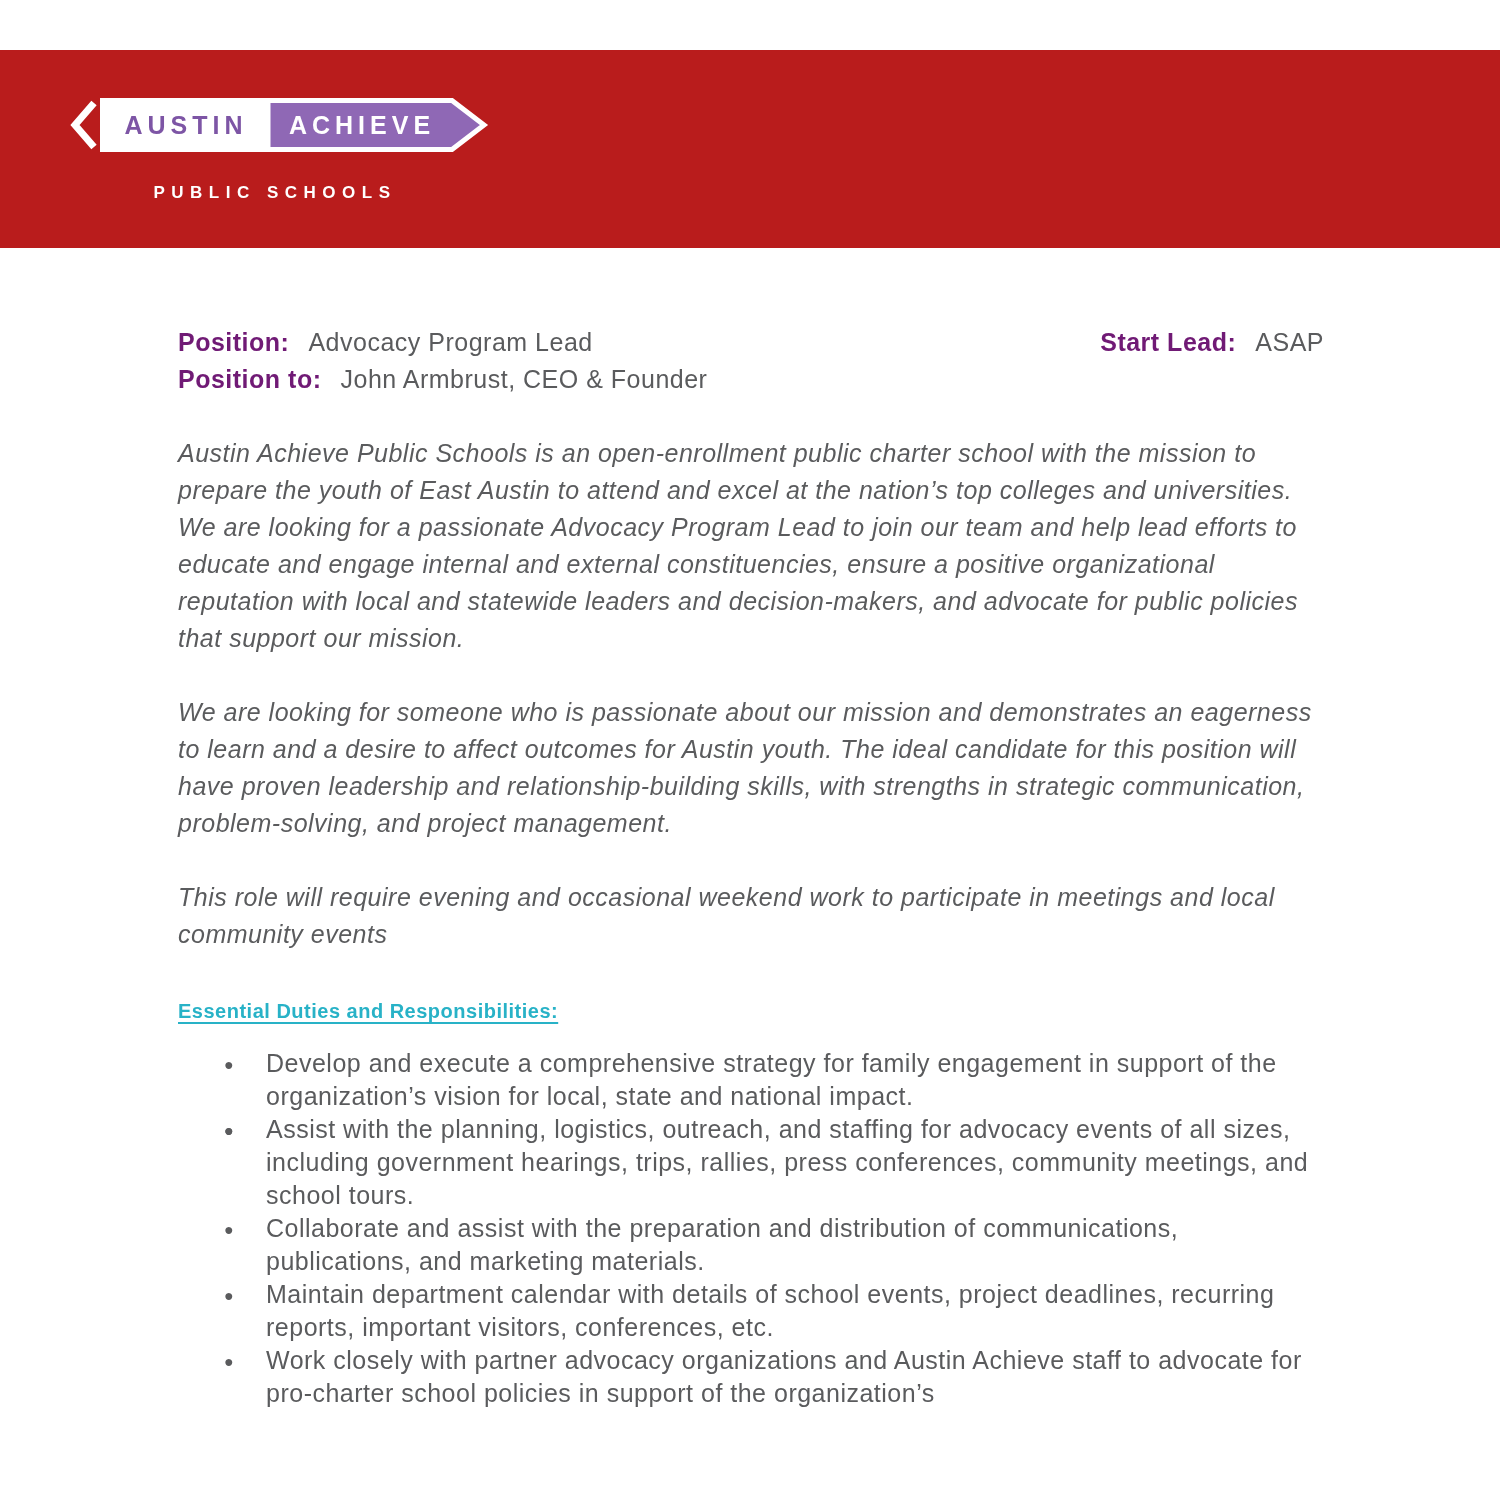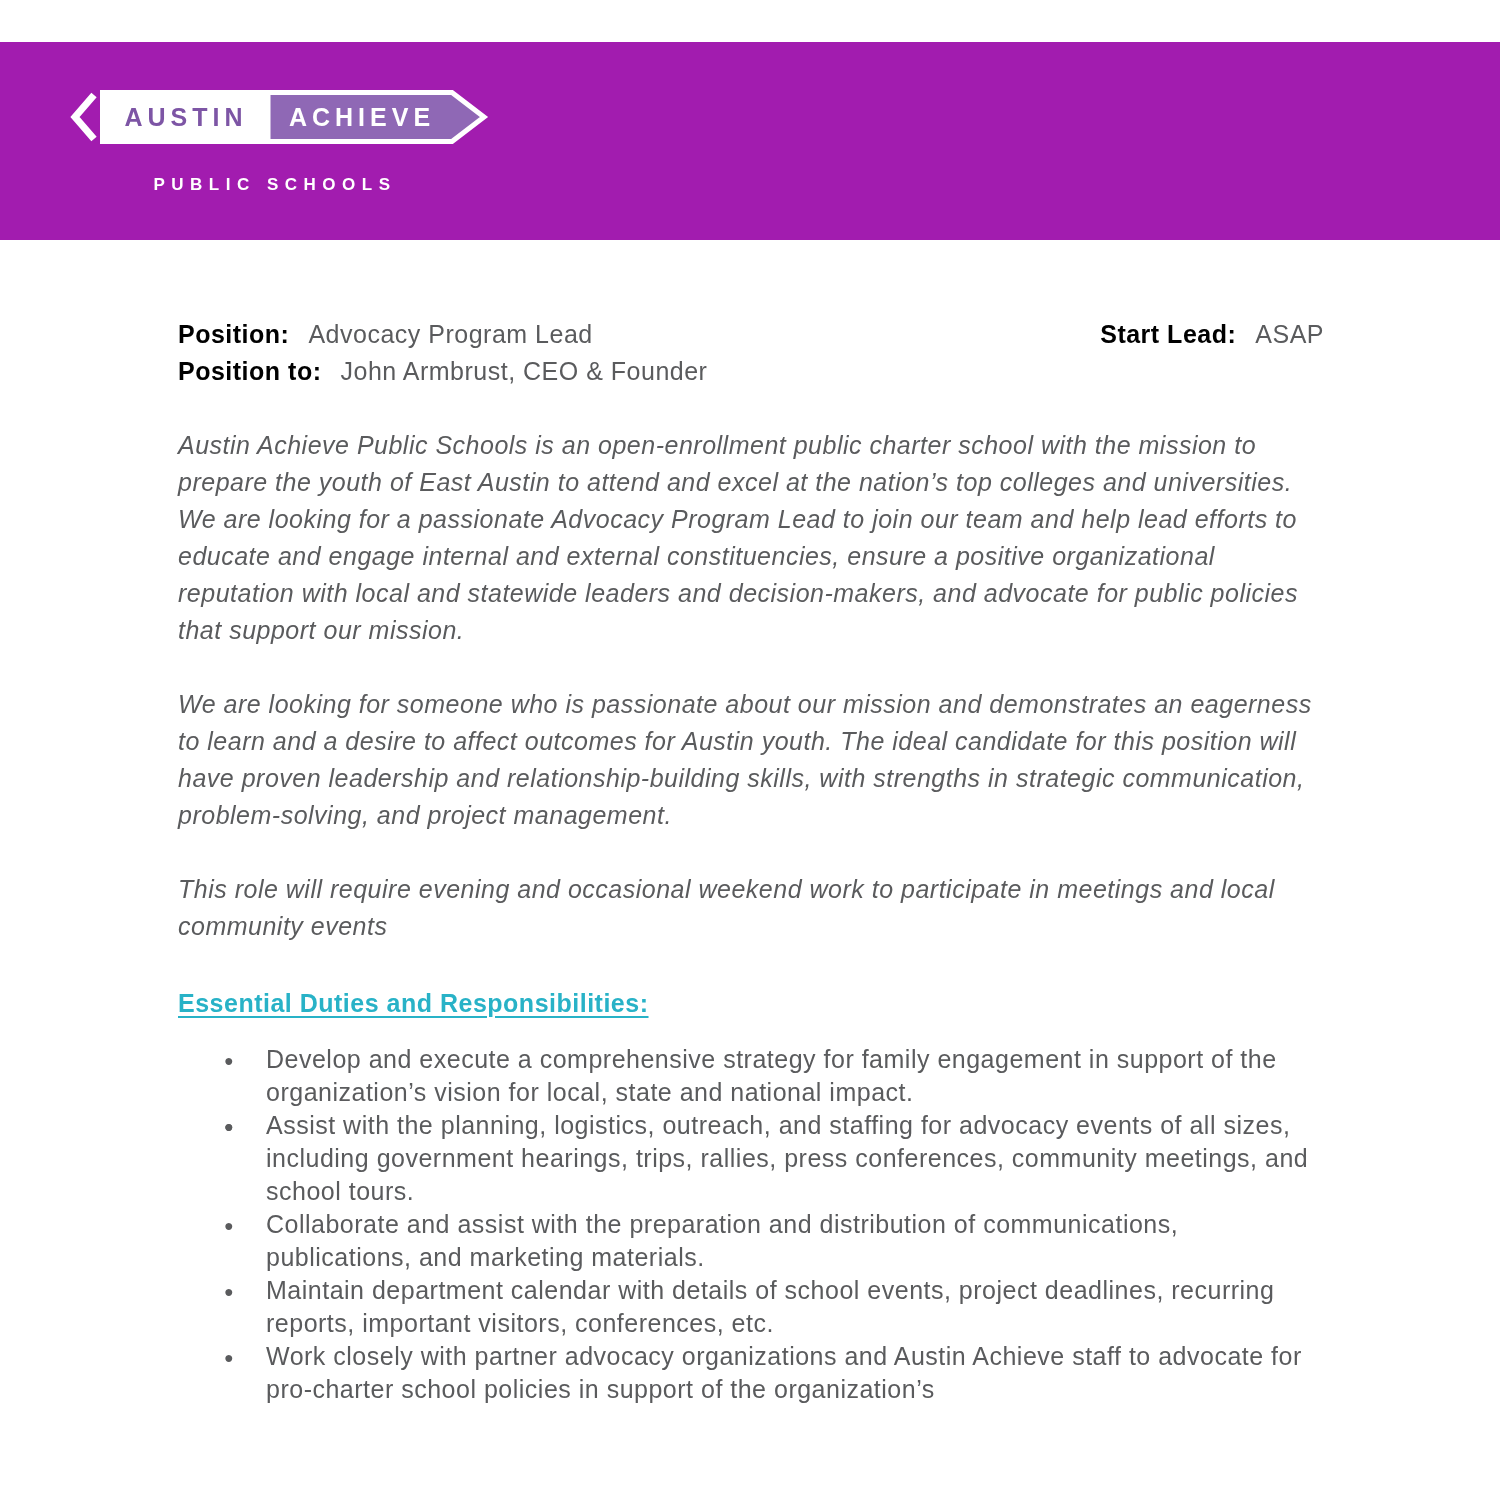--- a/index.html
+++ b/index.html
@@ -10,23 +10,24 @@
     overflow: hidden;
     background: #ffffff;
     font-family: "Liberation Sans", "DejaVu Sans", sans-serif;
   }
   .top-strip {
     height: 42px;
     background: #ffffff;
   }
   .banner {
     height: 198px;
-    background: #a21caf;
+    background: #b91c1c;
     box-sizing: border-box;
     padding: 48px 0 0 70px;
+    margin-top: 8px;
   }
   .logo-svg {
     display: block;
   }
   .logo-word {
     font-family: "Liberation Sans", sans-serif;
     font-weight: bold;
     font-size: 25px;
     letter-spacing: 5px;
   }
@@ -46,32 +47,32 @@
   }
   .meta {
     margin-top: 76px;
   }
   .meta-row {
     display: flex;
     justify-content: space-between;
   }
   .label {
     font-weight: bold;
-    color: #000000;
+    color: #701a75;
   }
   .value {
     margin-left: 19px;
   }
   .para {
     margin: 37px 0 0 0;
     font-style: italic;
   }
   .duties-heading {
     margin-top: 40px;
-    font-size: 25px;
+    font-size: 20px;
     font-weight: bold;
     color: #28b2c7;
     text-decoration: underline;
     text-decoration-thickness: 2px;
     text-underline-offset: 4px;
   }
   ul.duties {
     list-style: none;
     margin: 10px 0 0 0;
     padding: 0;

